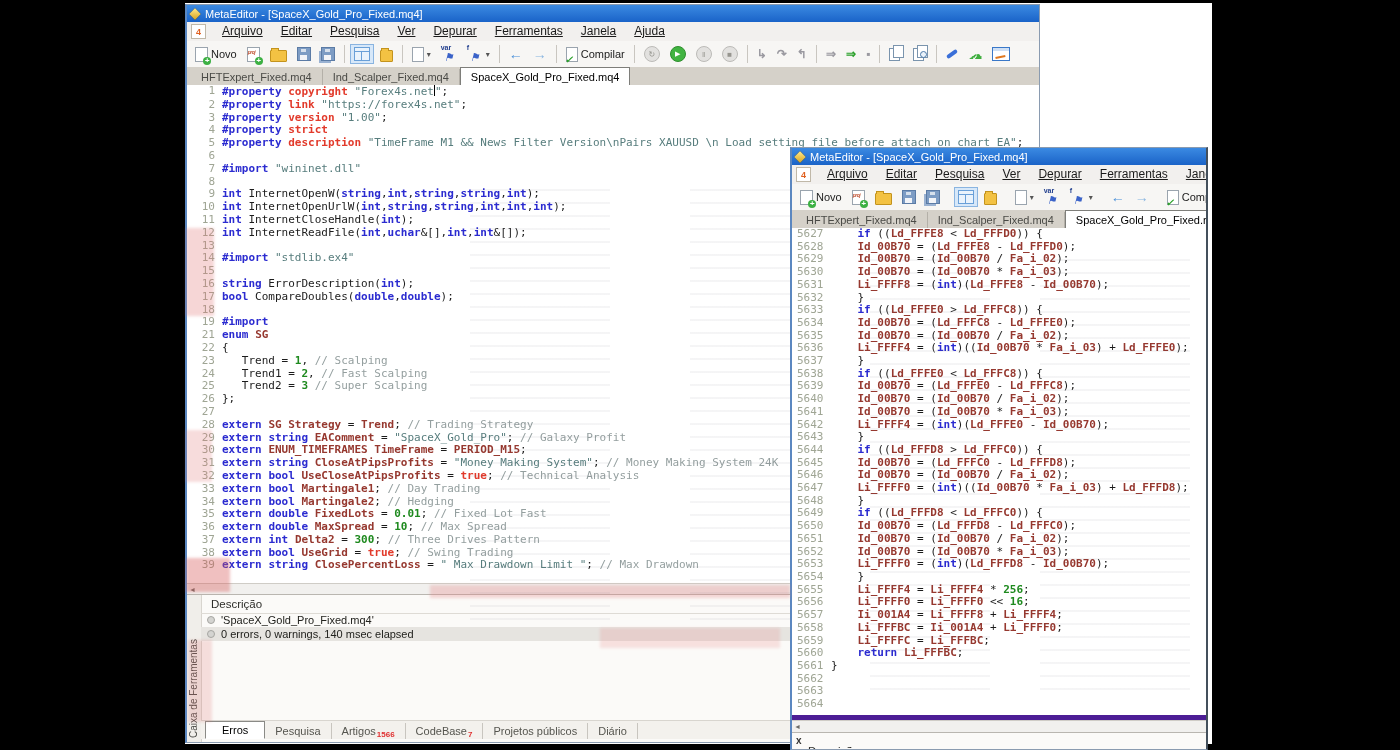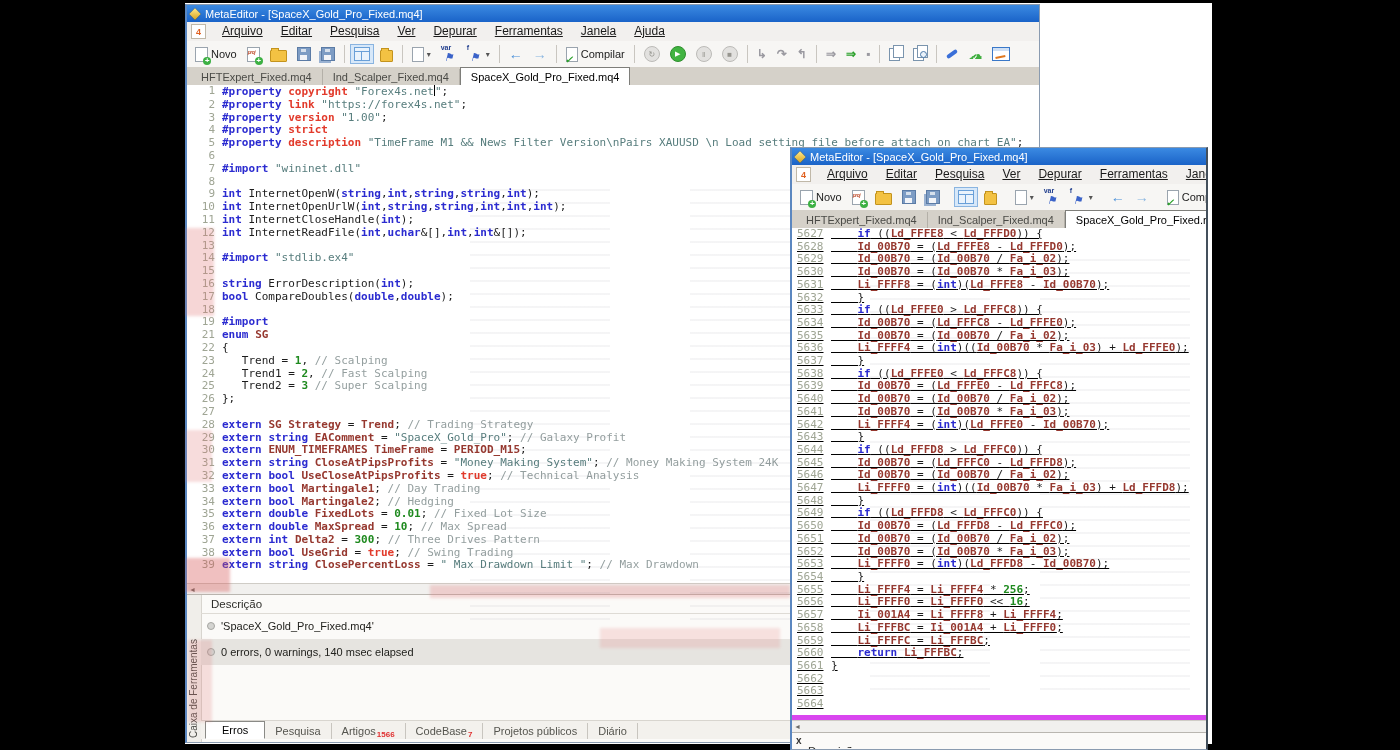--- a/index.html
+++ b/index.html
@@ -1,21 +1,21 @@
 <!DOCTYPE html>
 <html><head>
 <meta charset="utf-8">
 <style>
   html,body{margin:0;padding:0;background:#000;width:1400px;height:750px;overflow:hidden;
     font-family:"Liberation Sans",sans-serif;}
   .canvas{position:absolute;left:0;top:0;width:1400px;height:750px;background:#000;}
   .desktop{position:absolute;left:185px;top:3px;width:1027px;height:741px;background:#fff;z-index:1;}
 
   
-  .win{position:absolute;background:#d946ef;border:1px solid #8a9bb0;border-left:2px solid #5b87c0;
+  .win{position:absolute;background:#4c1d95;border:1px solid #8a9bb0;border-left:2px solid #5b87c0;
        box-sizing:border-box;overflow:hidden;}
   #win-main{left:185px;top:4px;width:855px;height:739px;z-index:10;}
   #win-overlay{left:790px;top:147px;width:418px;height:603px;z-index:20;border-right:2px solid #44505c;}
   .titlebar{position:absolute;left:0;right:0;top:0;height:17px;
      background:linear-gradient(#3b8ae2,#1a63c8);color:#fff;font-size:11px;
      display:flex;align-items:center;padding-left:4px;white-space:nowrap;}
   .tb-logo{width:8px;height:8px;margin-right:6px;background:linear-gradient(135deg,#ffe98a,#d9a520);
      transform:rotate(45deg);box-shadow:0 0 1px #6b4c00;flex:none;}
   .menubar{position:absolute;left:0;right:0;top:17px;height:19px;background:#f2f0ee;
      border-bottom:1px solid #e0ddd8;display:flex;align-items:center;font-size:12px;color:#1a1a1a;}
@@ -77,21 +77,21 @@
   .ic-cloud i{position:absolute;left:4px;top:4px;color:#fff;font-style:normal;font-size:7px;font-weight:bold;}
   .ic-term{width:16px;height:12px;border:1px solid #3a78c8;background:#fff;position:relative;display:inline-block;}
   .ic-term::before{content:"";position:absolute;left:0;right:0;top:0;height:3px;background:#cfe0f5;}
   .ic-term::after{content:"";position:absolute;left:2px;bottom:2px;width:10px;height:4px;
       border-bottom:2px solid #e07820;transform:rotate(-12deg);}
 
   
   .codearea{position:absolute;left:0;right:0;background:#fff;overflow:hidden;
       font-family:"DejaVu Sans Mono",monospace;font-size:11px;}
   #win-main .codearea{top:80px;bottom:158px;line-height:12.8px;}
-  #win-overlay .codearea{top:80px;height:487px;line-height:12.7px;text-decoration:underline;}
+  #win-overlay .codearea{top:80px;height:487px;line-height:12.7px;}
   .code-line{white-space:pre;display:flex;}
   .ln{flex:none;width:28px;text-align:right;padding-right:7px;color:#9fa594;}
   .w2 .ln{width:34px;text-align:left;padding-left:5px;padding-right:0;}
   .lt{flex:none;}
   .tk-p{color:#1c1c1c;}
   .tk-k{color:#2b2bd0;font-weight:bold;}
   .tk-i{color:#96382f;font-weight:bold;}
   .tk-s{color:#577d7d;}
   .tk-n{color:#1f8a1f;font-weight:bold;}
   .tk-c{color:#949f9f;}
@@ -105,21 +105,21 @@
 
   
   .panel{position:absolute;left:0;right:0;bottom:0;height:147px;background:#fbfaf8;border-top:1px solid #b9b6b0;}
   .panel-strip{position:absolute;left:0;top:0;bottom:0;width:14px;background:#f0eeea;border-right:1px solid #d8d5cf;}
   .panel-x{position:absolute;left:3px;top:1px;font-size:10px;font-weight:bold;color:#333;line-height:10px;}
   .strip-label{position:absolute;left:1px;top:14px;bottom:4px;writing-mode:vertical-rl;transform:rotate(180deg);
       font-size:10px;color:#4a4a46;text-align:left;}
   .panel-head{position:absolute;left:14px;right:0;top:0;height:18px;border-bottom:1px solid #dedbd5;
       font-size:11.5px;color:#2e2e2a;display:flex;align-items:center;padding-left:10px;}
   .drows{position:absolute;left:14px;right:0;top:18px;}
-  .drow{height:26px;display:flex;align-items:center;font-size:11px;color:#22221e;padding-left:6px;gap:6px;}
+  .drow{height:14px;display:flex;align-items:center;font-size:11px;color:#22221e;padding-left:6px;gap:6px;}
   .drow.sel{background:#e6e4e0;}
   .dot{width:6px;height:6px;border-radius:50%;background:#d4d4d1;border:1px solid #a6a6a2;flex:none;}
   .btabs{position:absolute;left:14px;right:0;bottom:3px;height:18px;background:#f3f1ed;border-top:1px solid #d8d5cf;
       display:flex;align-items:flex-end;font-size:11px;color:#55554f;padding-left:4px;}
   .btab{padding:2px 10px;border-right:1px solid #c8c5bf;display:flex;align-items:flex-end;gap:1px;}
   .btab.active{background:#fff;border:1px solid #8a8a86;border-bottom:1px solid #fff;color:#000;padding:2px 16px;}
   .badge{color:#e03030;font-size:8px;font-weight:bold;position:relative;top:2px;}
 
   
   .panel2{position:absolute;left:0;right:0;top:584px;height:19px;background:#fbfaf8;border-top:1px solid #b9b6b0;}
@@ -299,21 +299,21 @@
         <div class="code-line"><span class="ln">25</span><span class="lt"><span class="tk-p">   Trend2 = </span><span class="tk-n">3</span><span class="tk-p"> </span><span class="tk-c">// Super Scalping</span></span></div>
         <div class="code-line"><span class="ln">26</span><span class="lt"><span class="tk-p">};</span></span></div>
         <div class="code-line"><span class="ln">27</span><span class="lt"></span></div>
         <div class="code-line"><span class="ln">28</span><span class="lt"><span class="tk-k">extern</span><span class="tk-p"> </span><span class="tk-i">SG</span><span class="tk-p"> </span><span class="tk-i">Strategy</span><span class="tk-p"> = </span><span class="tk-i">Trend</span><span class="tk-p">; </span><span class="tk-c">// Trading Strategy</span></span></div>
         <div class="code-line"><span class="ln">29</span><span class="lt"><span class="tk-k">extern</span><span class="tk-p"> </span><span class="tk-k">string</span><span class="tk-p"> </span><span class="tk-i">EAComment</span><span class="tk-p"> = </span><span class="tk-s">"SpaceX_Gold_Pro"</span><span class="tk-p">; </span><span class="tk-c">// Galaxy Profit</span></span></div>
         <div class="code-line"><span class="ln">30</span><span class="lt"><span class="tk-k">extern</span><span class="tk-p"> </span><span class="tk-i">ENUM_TIMEFRAMES</span><span class="tk-p"> </span><span class="tk-i">TimeFrame</span><span class="tk-p"> = </span><span class="tk-i">PERIOD_M15</span><span class="tk-p">;</span></span></div>
         <div class="code-line"><span class="ln">31</span><span class="lt"><span class="tk-k">extern</span><span class="tk-p"> </span><span class="tk-k">string</span><span class="tk-p"> </span><span class="tk-i">CloseAtPipsProfits</span><span class="tk-p"> = </span><span class="tk-s">"Money Making System"</span><span class="tk-p">; </span><span class="tk-c">// Money Making System 24K</span></span></div>
         <div class="code-line"><span class="ln">32</span><span class="lt"><span class="tk-k">extern</span><span class="tk-p"> </span><span class="tk-k">bool</span><span class="tk-p"> </span><span class="tk-i">UseCloseAtPipsProfits</span><span class="tk-p"> = </span><span class="tk-r">true</span><span class="tk-p">; </span><span class="tk-c">// Technical Analysis</span></span></div>
         <div class="code-line"><span class="ln">33</span><span class="lt"><span class="tk-k">extern</span><span class="tk-p"> </span><span class="tk-k">bool</span><span class="tk-p"> </span><span class="tk-i">Martingale1</span><span class="tk-p">; </span><span class="tk-c">// Day Trading</span></span></div>
         <div class="code-line"><span class="ln">34</span><span class="lt"><span class="tk-k">extern</span><span class="tk-p"> </span><span class="tk-k">bool</span><span class="tk-p"> </span><span class="tk-i">Martingale2</span><span class="tk-p">; </span><span class="tk-c">// Hedging</span></span></div>
-        <div class="code-line"><span class="ln">35</span><span class="lt"><span class="tk-k">extern</span><span class="tk-p"> </span><span class="tk-k">double</span><span class="tk-p"> </span><span class="tk-i">FixedLots</span><span class="tk-p"> = </span><span class="tk-n">0.01</span><span class="tk-p">; </span><span class="tk-c">// Fixed Lot Size</span></span></div>
+        <div class="code-line"><span class="ln">35</span><span class="lt"><span class="tk-k">extern</span><span class="tk-p"> </span><span class="tk-k">double</span><span class="tk-p"> </span><span class="tk-i">FixedLots</span><span class="tk-p"> = </span><span class="tk-n">0.01</span><span class="tk-p">; </span><span class="tk-c">// Fixed Lot Fast</span></span></div>
         <div class="code-line"><span class="ln">36</span><span class="lt"><span class="tk-k">extern</span><span class="tk-p"> </span><span class="tk-k">double</span><span class="tk-p"> </span><span class="tk-i">MaxSpread</span><span class="tk-p"> = </span><span class="tk-n">10</span><span class="tk-p">; </span><span class="tk-c">// Max Spread</span></span></div>
         <div class="code-line"><span class="ln">37</span><span class="lt"><span class="tk-k">extern</span><span class="tk-p"> </span><span class="tk-k">int</span><span class="tk-p"> </span><span class="tk-i">Delta2</span><span class="tk-p"> = </span><span class="tk-n">300</span><span class="tk-p">; </span><span class="tk-c">// Three Drives Pattern</span></span></div>
         <div class="code-line"><span class="ln">38</span><span class="lt"><span class="tk-k">extern</span><span class="tk-p"> </span><span class="tk-k">bool</span><span class="tk-p"> </span><span class="tk-i">UseGrid</span><span class="tk-p"> = </span><span class="tk-r">true</span><span class="tk-p">; </span><span class="tk-c">// Swing Trading</span></span></div>
         <div class="code-line"><span class="ln">39</span><span class="lt"><span class="tk-k">extern</span><span class="tk-p"> </span><span class="tk-k">string</span><span class="tk-p"> </span><span class="tk-i">ClosePercentLoss</span><span class="tk-p"> = </span><span class="tk-s">" Max Drawdown Limit "</span><span class="tk-p">; </span><span class="tk-c">// Max Drawdown</span></span></div>
       </div>
     <div class="hscroll">
       <span>◄</span>
     </div>
     <div class="panel">
       <span class="panel-x">x</span>

